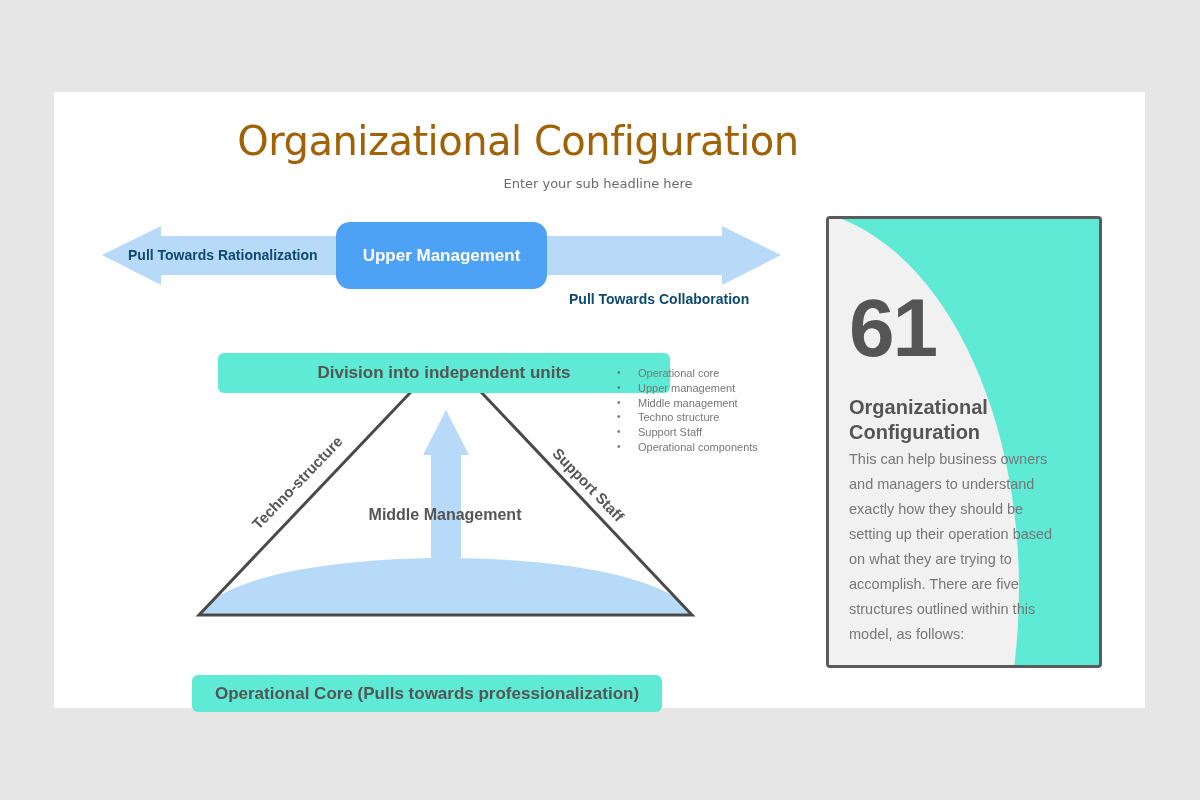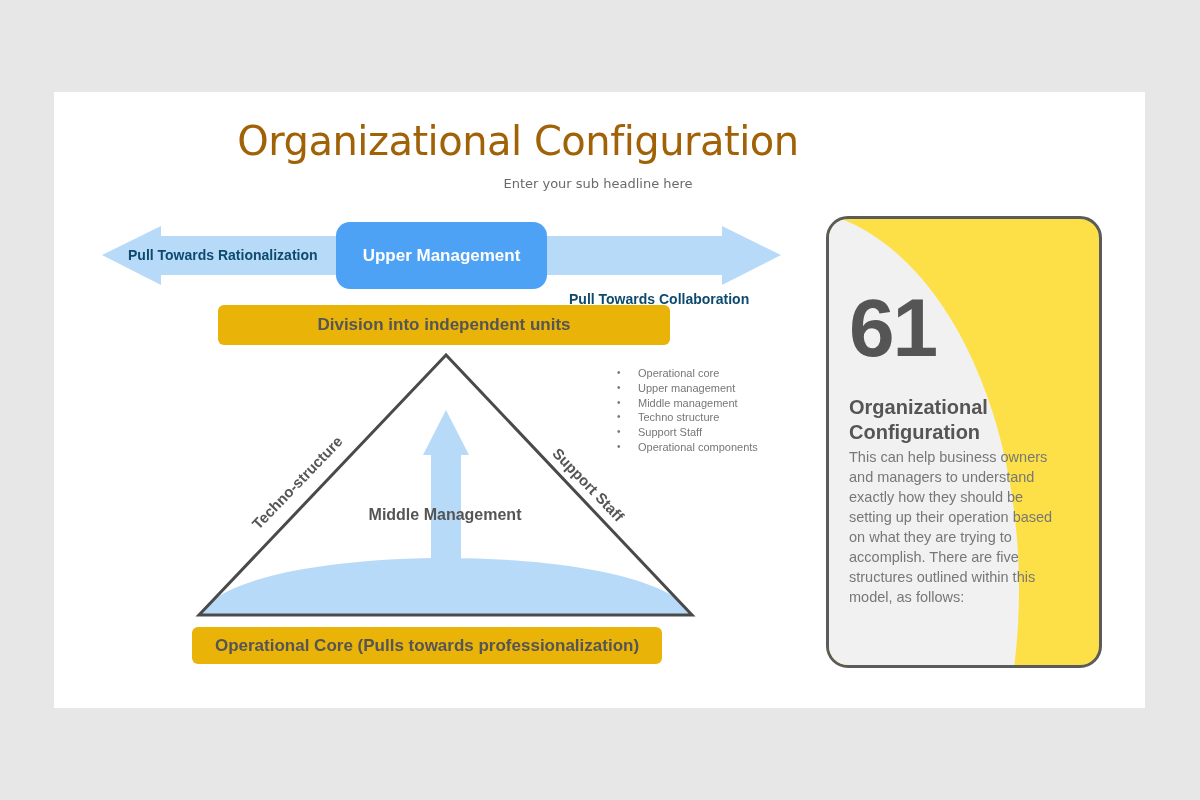--- a/index.html
+++ b/index.html
@@ -39,24 +39,24 @@
   .upper-mgmt {
     position: absolute; left: 336px; top: 222px;
     width: 211px; height: 67px;
     background: #4ea2f5;
     border-radius: 14px;
     color: #fff; font-weight: bold; font-size: 17px;
     display: flex; align-items: center; justify-content: center;
   }
   .gray-bar {
     position: absolute;
-    background: #eab308;
+    background: #5eead4;
     border-radius: 6px;
     color: #555; font-weight: bold;
-    display: flex; align-items: center; justify-content: center;
+    display: flex; align-items: center; justify-content: center; margin-top: 48px;
   }
   .division { left: 218px; top: 305px; width: 452px; height: 40px; font-size: 17px; }
   .opcore { left: 192px; top: 627px; width: 470px; height: 37px; font-size: 17px; }
   .side-label {
     position: absolute; font-size: 15px; font-weight: bold; color: #555;
     white-space: nowrap; transform-origin: center center;
   }
   .middle-label {
     position: absolute; left: 345px; top: 506px; width: 200px;
     text-align: center; font-size: 16px; font-weight: bold; color: #555;
@@ -67,42 +67,42 @@
     font-size: 11px; color: #777; line-height: 14.8px;
   }
   .bullets li { position: relative; padding-left: 23px; }
   .bullets li::before {
     content: "•"; position: absolute; left: 2px; top: 0; color: #777; font-size: 10px;
   }
   .card {
     position: absolute; left: 826px; top: 216px;
     width: 270px; height: 446px;
     border: 3px solid #5b5b5b;
-    border-radius: 22px;
+    border-radius: 4px;
     overflow: hidden;
-    background: #fde047;
+    background: #5eead4;
   }
   .card-bg {
     position: absolute; left: -270px; top: -10px;
     width: 460px; height: 760px;
     border-radius: 50%;
     background: #f1f1f1;
   }
   .big-num {
     position: absolute; left: 20px; top: 62px;
     font-size: 82px; font-weight: bold; color: #555;
     letter-spacing: -2px;
   }
   .card-title {
     position: absolute; left: 20px; top: 176px;
     font-size: 20px; font-weight: bold; color: #555; line-height: 25px;
   }
   .card-body {
     position: absolute; left: 20px; top: 228px; width: 215px;
-    font-size: 14.5px; color: #777; line-height: 20px;
+    font-size: 14.5px; color: #777; line-height: 25px;
   }
 </style>
 </head>
 <body>
 
 <div class="slide"></div>
 
 <div class="title">Organizational Configuration</div>
 <div class="subtitle">Enter your sub headline here</div>
 

